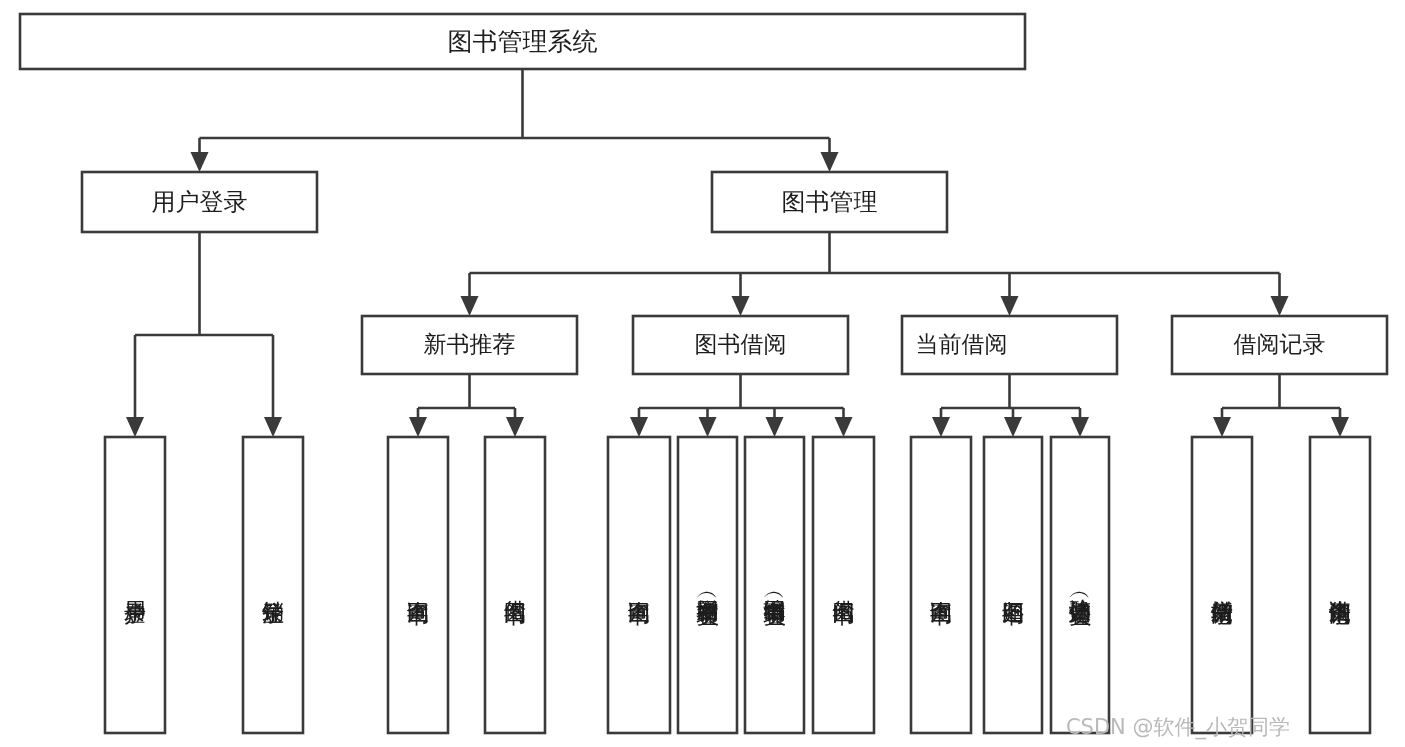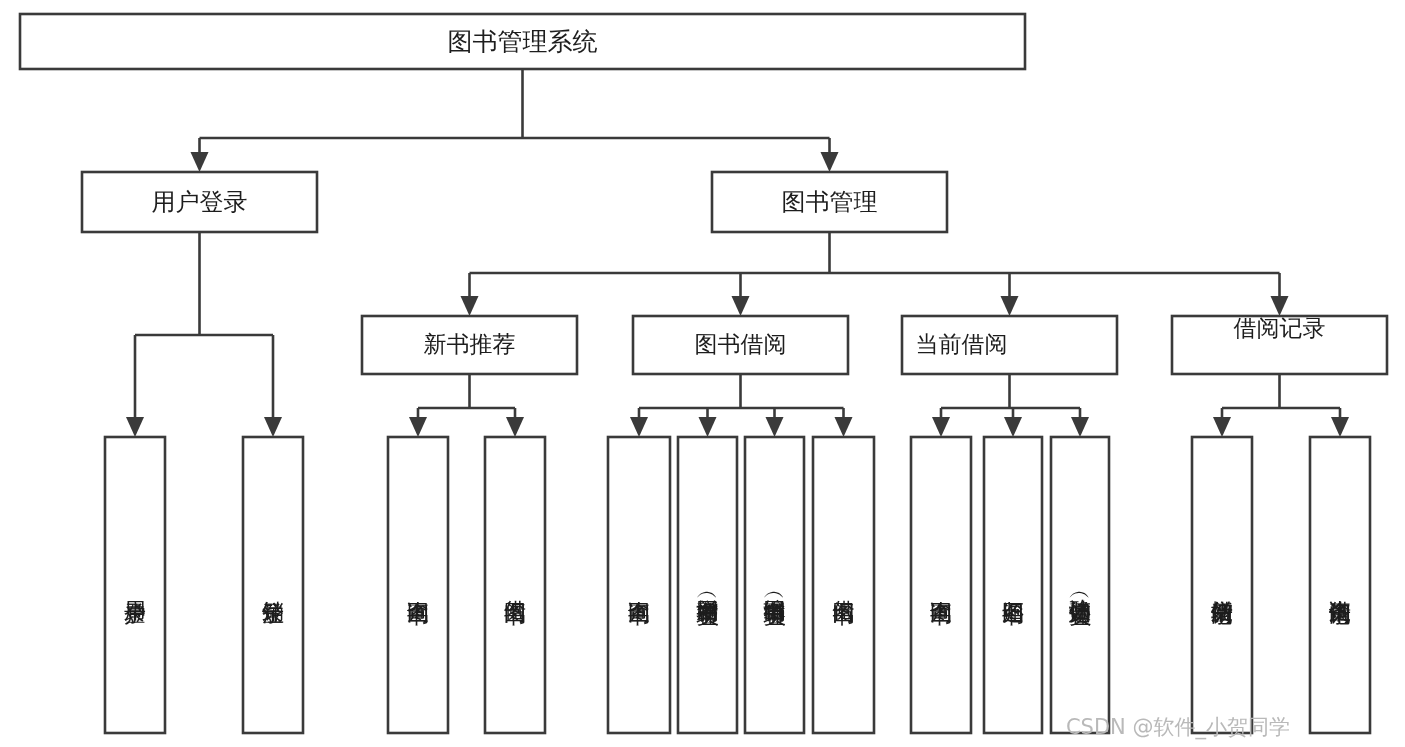--- a/index.html
+++ b/index.html
@@ -159,21 +159,21 @@
       </g>
   </svg>
 
   <div id="labels-layer">
       <div class="node-label horizontal label-root" style="left: 20px; top: 14px; width: 1005px; height: 55px;">图书管理系统</div>
       <div class="node-label horizontal label-l2" style="left: 82px; top: 172px; width: 235px; height: 60px;">用户登录</div>
       <div class="node-label horizontal label-l2" style="left: 712px; top: 172px; width: 235px; height: 60px;">图书管理</div>
       <div class="node-label horizontal label-l3" style="left: 362px; top: 316px; width: 215px; height: 58px;">新书推荐</div>
       <div class="node-label horizontal label-l3" style="left: 633px; top: 316px; width: 215px; height: 58px;">图书借阅</div>
       <div class="node-label horizontal label-l3" style="left: 854px; top: 316px; width: 215px; height: 58px;">当前借阅</div>
-      <div class="node-label horizontal label-l3" style="left: 1172px; top: 300px; width: 215px; height: 58px; text-align: center;">借阅记录</div>
+      <div class="node-label horizontal label-l3" style="left: 1172px; top: 316px; width: 215px; height: 58px; text-align: center;">借阅记录</div>
       <div class="node-label vertical label-leaf" style="left: 105px; top: 437px; width: 60px; height: 296px;">用户登录</div>
       <div class="node-label vertical label-leaf" style="left: 243px; top: 437px; width: 60px; height: 296px;">注销登录</div>
       <div class="node-label vertical label-leaf" style="left: 388px; top: 437px; width: 60px; height: 296px;">查询图书</div>
       <div class="node-label vertical label-leaf" style="left: 485px; top: 437px; width: 60px; height: 296px;">借阅图书</div>
       <div class="node-label vertical label-leaf" style="left: 608px; top: 437px; width: 62px; height: 296px;">查询图书</div>
       <div class="node-label vertical label-leaf" style="left: 678px; top: 437px; width: 59px; height: 296px;">新增图书（管理员）</div>
       <div class="node-label vertical label-leaf" style="left: 745px; top: 437px; width: 59px; height: 296px;">编辑图书（管理员）</div>
       <div class="node-label vertical label-leaf" style="left: 813px; top: 437px; width: 61px; height: 296px;">借阅图书</div>
       <div class="node-label vertical label-leaf" style="left: 911px; top: 437px; width: 60px; height: 296px;">查询图书</div>
       <div class="node-label vertical label-leaf" style="left: 984px; top: 437px; width: 58px; height: 296px;">归还图书</div>

